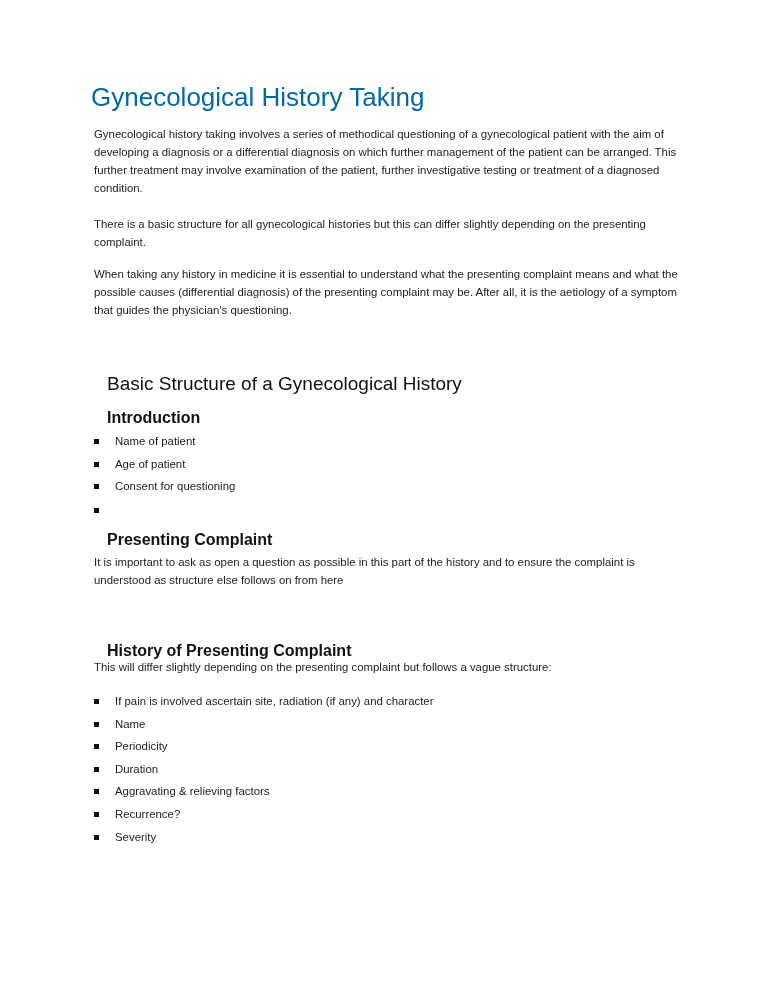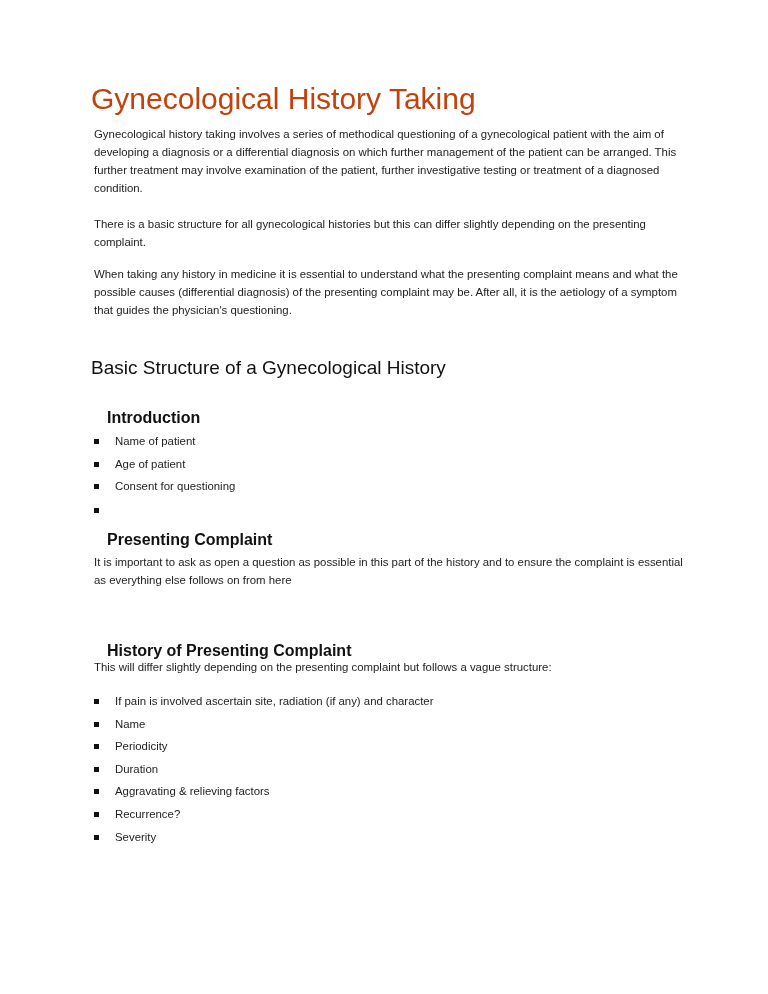--- a/index.html
+++ b/index.html
@@ -3,29 +3,29 @@
   <meta charset="utf-8">
   <style>
     html, body { margin: 0; padding: 0; background: #ffffff; }
     body {
       width: 768px; height: 994px; position: relative; overflow: hidden;
       font-family: "Liberation Sans", sans-serif; color: #1a1a1a;
     }
     .page { position: absolute; left: 91px; top: 0; width: 600px; }
     .title {
       position: absolute; top: 82px; left: 0;
-      font-size: 30px; font-weight: normal; margin: 0; color: #c2410c;
+      font-size: 26px; font-weight: normal; margin: 0; color: #0369a1;
       white-space: nowrap;
     }
     .para {
       position: absolute; left: 0; width: 600px; margin: 3px;
       font-size: 11.4px; line-height: 18px; color: #222;
     }
     .h2 {
-      position: absolute; left: 0; margin: 0; font-size: 19px; font-weight: normal; color: #111;
+      position: absolute; left: 0; margin: 16px; font-size: 19px; font-weight: normal; color: #111;
       white-space: nowrap;
     }
     .h3 {
       position: absolute; left: 0; margin: 16px; font-size: 16px; font-weight: bold; color: #111;
       white-space: nowrap;
     }
     ul.list { position: absolute; left: 0; margin: 0; padding: 0; list-style: none; }
     ul.list li {
       position: relative; height: 22.6px; font-size: 11.4px; line-height: 22.6px; color: #222;
       padding-left: 24px; white-space: nowrap;
@@ -50,21 +50,21 @@
   <h3 class="h3" style="top:393px;">Introduction</h3>
 
   <ul class="list" style="top:430px;">
     <li><span class="bullet"></span><span>Name of patient</span></li>
     <li><span class="bullet"></span><span>Age of patient</span></li>
     <li><span class="bullet"></span><span>Consent for questioning</span></li>
   </ul>
   <span class="lone-bullet" style="top:508px;"></span>
 
   <h3 class="h3" style="top:515px;">Presenting Complaint</h3>
-  <p class="para" style="top:550px;">It is important to ask as open a question as possible in this part of the history and to ensure the complaint is essential as everything else follows on from here</p>
+  <p class="para" style="top:550px;">It is important to ask as open a question as possible in this part of the history and to ensure the complaint is understood as structure else follows on from here</p>
 
   <h3 class="h3" style="top:626px;">History of Presenting Complaint</h3>
   <p class="para" style="top:655px;">This will differ slightly depending on the presenting complaint but follows a vague structure:</p>
 
   <ul class="list" style="top:690px;">
     <li><span class="bullet"></span><span>If pain is involved ascertain site, radiation (if any) and character</span></li>
     <li><span class="bullet"></span><span>Name</span></li>
     <li><span class="bullet"></span><span>Periodicity</span></li>
     <li><span class="bullet"></span><span>Duration</span></li>
     <li><span class="bullet"></span><span>Aggravating &amp; relieving factors</span></li>

